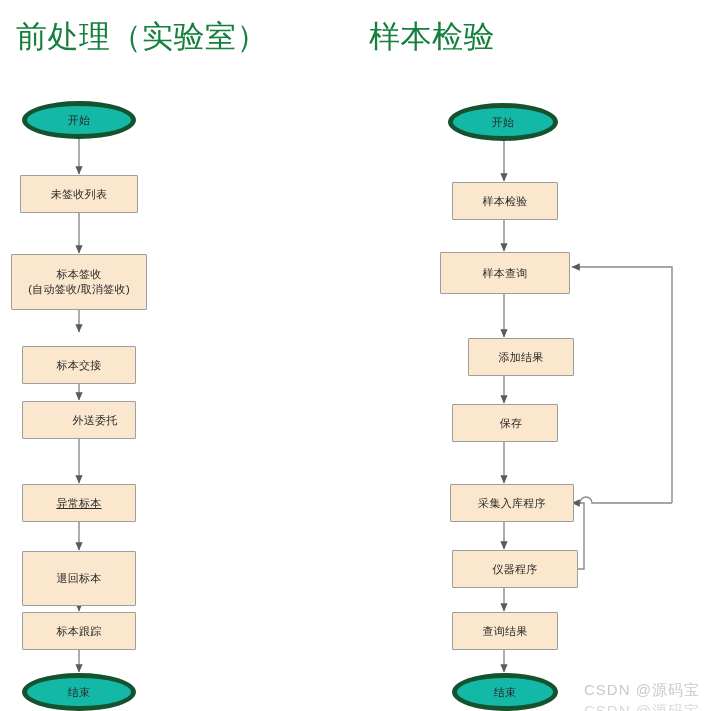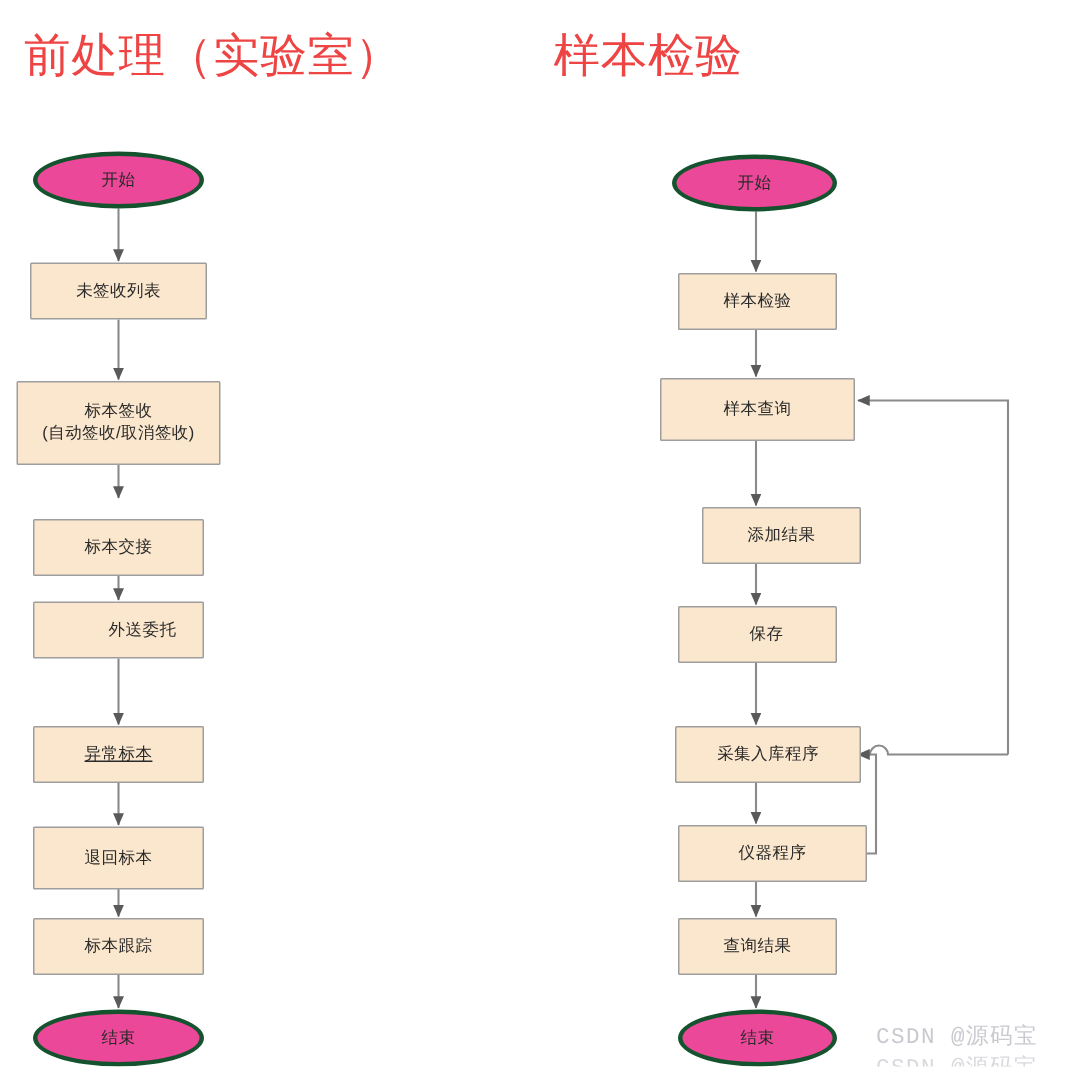--- a/index.html
+++ b/index.html
@@ -18,21 +18,21 @@
     position: absolute;
     left: 0; top: 0;
     width: 710px;
     height: 711px;
   }
   .flow-title {
     position: absolute;
     font-family: "Liberation Serif", "DejaVu Serif", serif;
     font-size: 31px;
     font-weight: 400;
-    color: #ef4444;
+    color: #15803d;
     white-space: nowrap;
     letter-spacing: 0.5px;
     text-align: center;
   }
   #title-left  { left: 16px;  top: 16px; }
   #title-right { left: 369px; top: 16px; }
 
   .node {
     position: absolute;
     box-sizing: border-box;
@@ -44,34 +44,34 @@
     line-height: 1.35;
     color: #2a2a2a;
     letter-spacing: 0.3px;
   }
   .node.process {
     background: #fae7cd;
     border: 1px solid #9e9e9e;
     border-radius: 1px;
   }
   .node.terminator {
-    background: #ec4899;
-    border: 3px solid #14532d;
+    background: #14b8a6;
+    border: 5px solid #14532d;
     border-radius: 50%;
   }
   .node .lbl {
     display: block;
     white-space: pre-line;
   }
 
   .watermark {
     position: absolute;
     color: #c9c9cf;
     font-size: 15px;
-    font-family: Liberation Mono, monospace;
+    font-family: Liberation Sans, sans-serif;
     white-space: nowrap;
     letter-spacing: 1px;
   }
   #wm-1 { left: 584px; top: 681px; }
   #wm-2 { left: 584px; top: 702px; color: #d8d8dd; }
 </style>
 </head>
 <body>
 
 <svg id="canvas" viewBox="0 0 710 711" xmlns="http://www.w3.org/2000/svg">
@@ -127,21 +127,21 @@
     </div>
     <div class="node process" style="left: 22px; top: 346px; width: 114px; height: 38px;">
       <span class="lbl">标本交接</span>
     </div>
     <div class="node process" style="left: 22px; top: 401px; width: 114px; height: 38px; padding-left: 32px;">
       <span class="lbl">外送委托</span>
     </div>
     <div class="node process" style="left: 22px; top: 484px; width: 114px; height: 38px; text-decoration: underline;">
       <span class="lbl">异常标本</span>
     </div>
-    <div class="node process" style="left: 22px; top: 551px; width: 114px; height: 42px;">
+    <div class="node process" style="left: 22px; top: 551px; width: 114px; height: 55px;">
       <span class="lbl">退回标本</span>
     </div>
     <div class="node process" style="left: 22px; top: 612px; width: 114px; height: 38px;">
       <span class="lbl">标本跟踪</span>
     </div>
     <div class="node terminator" style="left: 22px; top: 673px; width: 114px; height: 38px;">
       <span class="lbl">结束</span>
     </div>
   </div>
 <div id="nodes-right">

